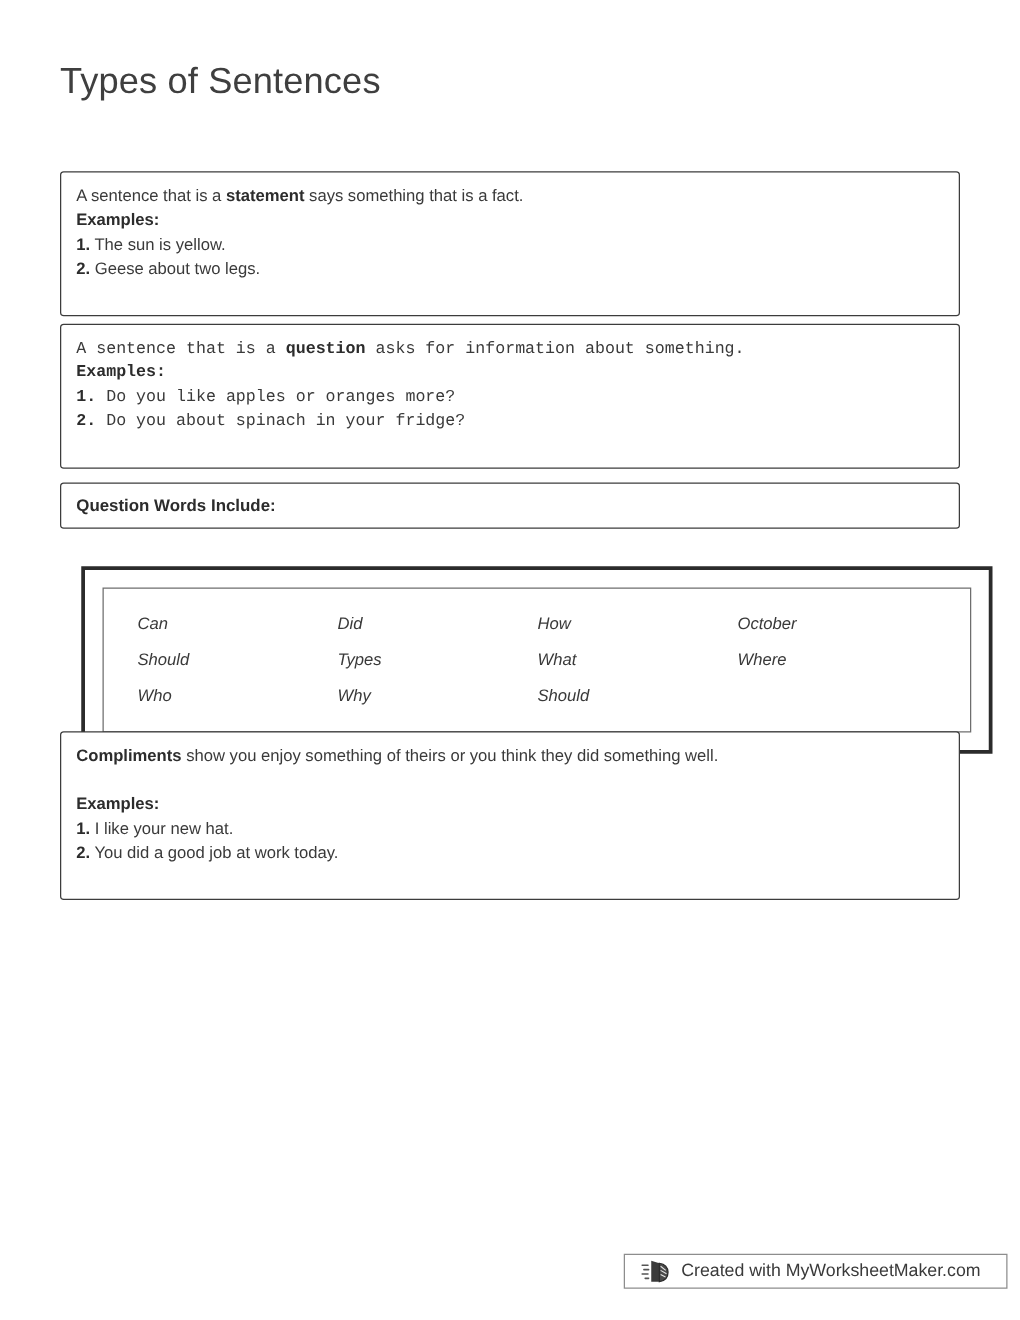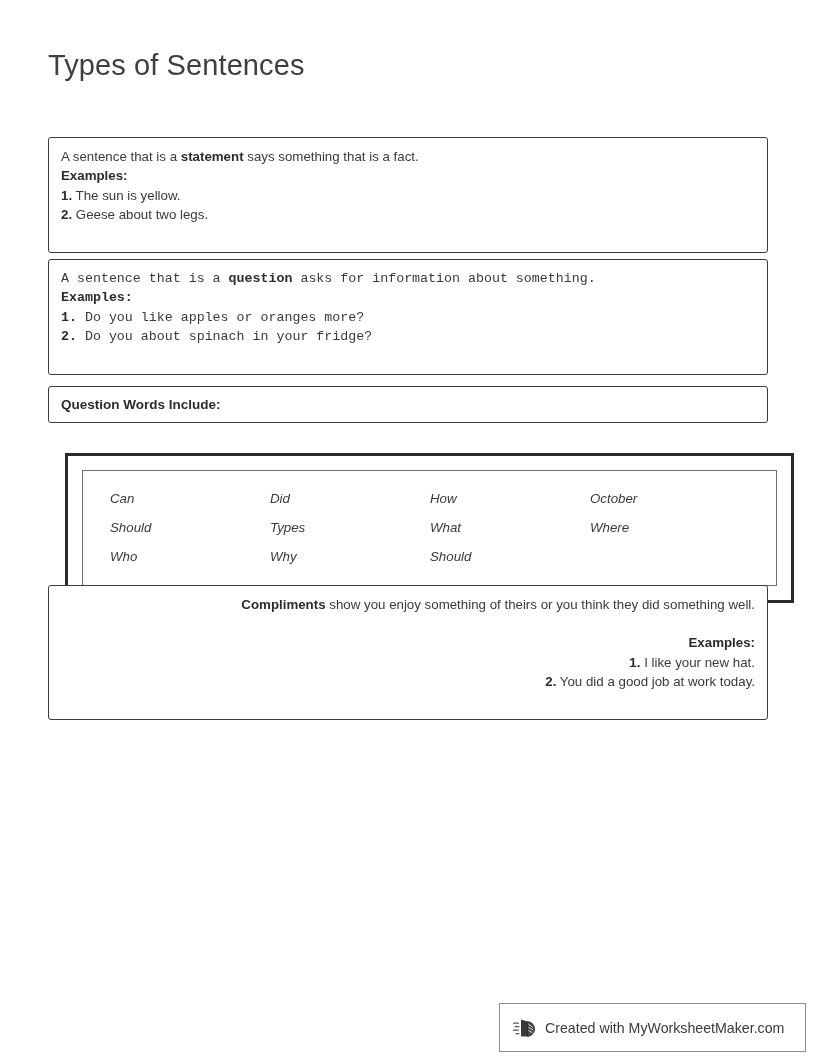--- a/index.html
+++ b/index.html
@@ -104,29 +104,29 @@
     flex: 0 0 160px;
     font-size: 13.3px;
     color: #3a3a3a;
     line-height: 18px;
     padding-left: 27px;
     box-sizing: border-box;
   }
   .wordgrid-cell:empty { min-height: 18px; }
 
   
-  #panel-compliments { top: 585px; text-align: right; }
+  #panel-compliments { top: 585px; }
 
   
   .footer-badge {
     position: absolute;
     left: 499px;
     top: 1003px;
     width: 307px;
-    height: 49px;
+    height: 28px;
     box-sizing: border-box;
     border: 1px solid #8d8d8d;
     background: #ffffff;
     display: flex;
     align-items: center;
     padding-left: 13px;
   }
   .footer-logo {
     width: 24px;
     height: 22px;

